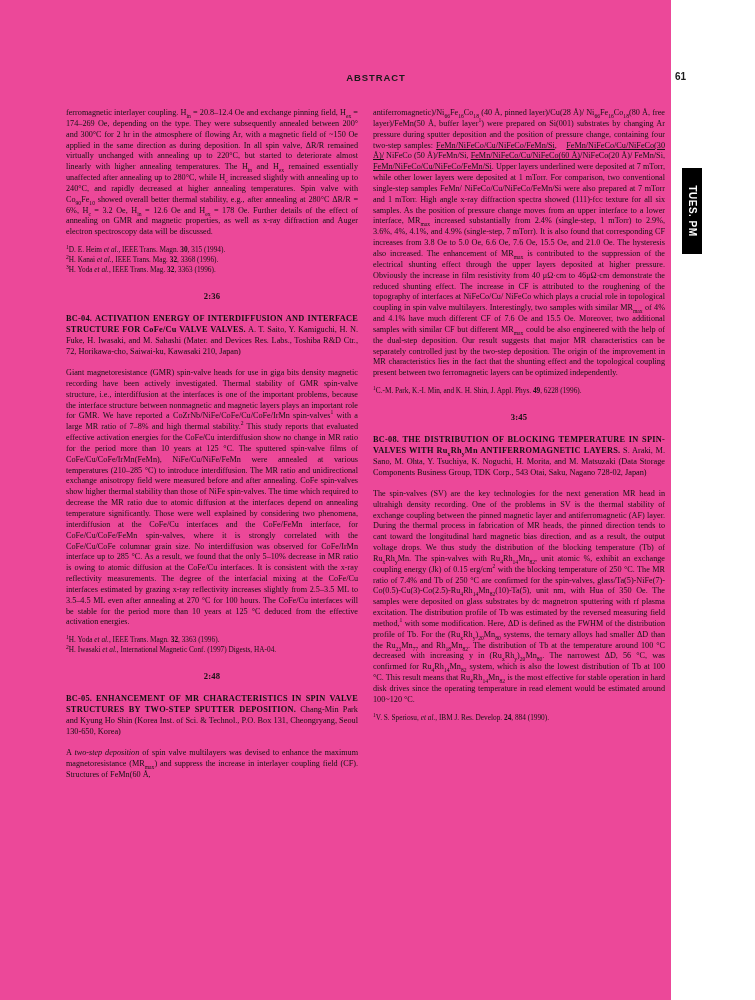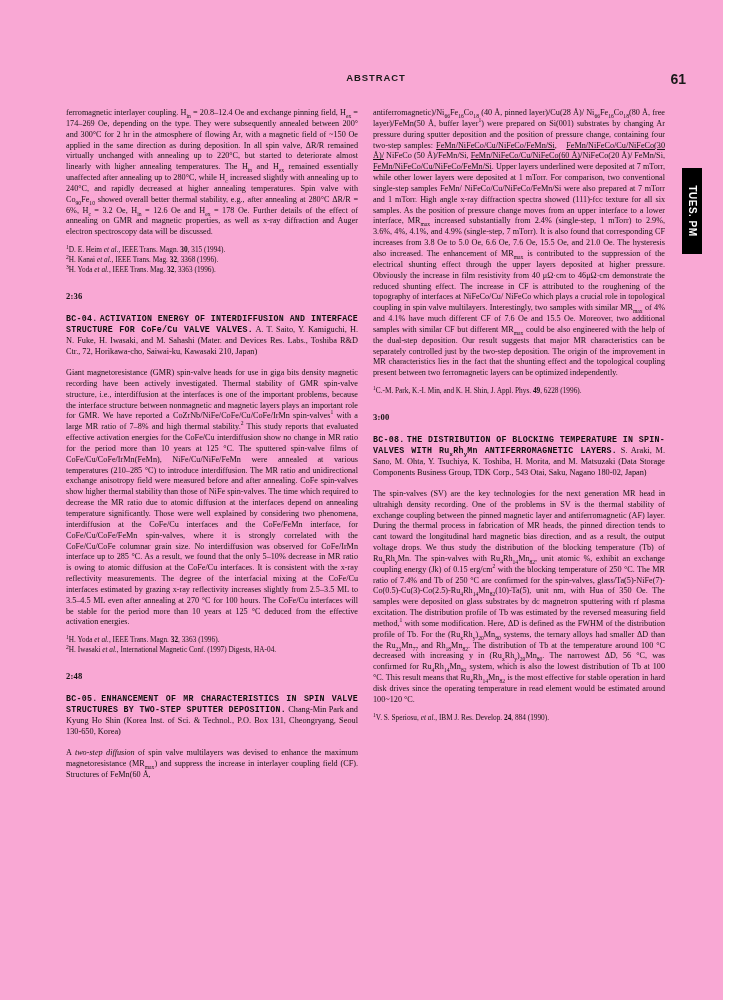--- a/index.html
+++ b/index.html
@@ -11,23 +11,23 @@
     width: 755px;
     height: 1000px;
     position: relative;
     font-family: "Liberation Serif", "DejaVu Serif", serif;
     color: #111111;
     overflow: hidden;
   }
   .page {
     position: absolute;
     left: 0; top: 0;
-    width: 723px;
+    width: 671px;
     height: 1000px;
-    background: #f9a8d4;
+    background: #ec4899;
   }
 
   
   .runhead {
     position: absolute;
     left: 66px;
     top: 72px;
     width: 620px;
     height: 14px;
   }
@@ -41,21 +41,21 @@
     letter-spacing: 0.9px;
     font-weight: 700;
     color: #1a1a1a;
     white-space: nowrap;
   }
   .runhead .pageno {
     position: absolute;
     right: 0;
     top: -1px;
     font-family: "Liberation Sans", "DejaVu Sans", sans-serif;
-    font-size: 14px;
+    font-size: 10px;
     font-weight: 700;
     color: #1a1a1a;
   }
 
   
   .sidetab {
     position: absolute;
     left: 682px;
     top: 168px;
     width: 20px;
@@ -101,37 +101,37 @@
     line-height: 10.1px;
     color: #131313;
   }
   .refs div { text-align: left; }
   sup { font-size: 5.6px; vertical-align: super; line-height: 0; }
   sub { font-size: 5.6px; vertical-align: sub; line-height: 0; }
   i { font-style: italic; }
   u { text-decoration: underline; }
 
   .timeslot {
+    text-align: center;
     font-family: "Liberation Serif", "DejaVu Serif", serif;
     font-weight: 700;
     font-size: 8.6px;
     margin: 16px 0 13px 0;
     letter-spacing: 0.2px;
   }
 
   .abstract-head {
     font-size: 8.3px;
     line-height: 10.9px;
     text-align: justify;
     margin-bottom: 10px;
   }
   .abstract-head .ttl-caps {
     font-weight: 700;
     letter-spacing: 0.25px;
-    font-family: Liberation Mono, monospace;
   }
   .abstract-head .authors { font-weight: 400; }
   .abstract-head .affil { font-weight: 400; font-family: Liberation Serif, serif; }
 </style>
 </head>
 <body>
 
 <div class="page">
 
   <div class="runhead">
@@ -171,38 +171,38 @@
 
     <div class="timeslot">2:48</div>
 
     <div class="abstract-head">
       <span class="ttl-caps">BC-05.</span>
       <span class="ttl-caps">ENHANCEMENT OF MR CHARACTERISTICS IN SPIN VALVE STRUCTURES BY TWO-STEP SPUTTER DEPOSITION.</span>
       <span class="authors">Chang-Min Park and Kyung Ho Shin</span>
       <span class="affil">(Korea Inst. of Sci. &amp; Technol., P.O. Box 131, Cheongryang, Seoul 130-650, Korea)</span>
     </div>
 
-    <p class="body">A <i>two-step diffusion</i> of spin valve multilayers was devised to enhance the maximum magnetoresistance (MR<sub>max</sub>) and suppress the increase in interlayer coupling field (CF). Structures of FeMn(60 Å,</p>
+    <p class="body">A <i>two-step deposition</i> of spin valve multilayers was devised to enhance the maximum magnetoresistance (MR<sub>max</sub>) and suppress the increase in interlayer coupling field (CF). Structures of FeMn(60 Å,</p>
   </div>
 
   <div class="col col-right">
 
     <p class="body">antiferromagnetic)/Ni<sub>66</sub>Fe<sub>16</sub>Co<sub>18</sub> (40 Å, pinned layer)/Cu(28 Å)/ Ni<sub>66</sub>Fe<sub>16</sub>Co<sub>18</sub>(80 Å, free layer)/FeMn(50 Å, buffer layer<sup>1</sup>) were prepared on Si(001) substrates by changing Ar pressure during sputter deposition and the position of pressure change, containing four two-step samples: <u>FeMn/NiFeCo/Cu/NiFeCo/FeMn/Si</u>, &nbsp; <u>FeMn/NiFeCo/Cu/NiFeCo(30 Å)/</u> NiFeCo (50 Å)/FeMn/Si, <u>FeMn/NiFeCo/Cu/NiFeCo(60 Å)</u>/NiFeCo(20 Å)/ FeMn/Si, <u>FeMn/NiFeCo/Cu/NiFeCo/FeMn/Si</u>. Upper layers underlined were deposited at 7 mTorr, while other lower layers were deposited at 1 mTorr. For comparison, two conventional single-step samples FeMn/ NiFeCo/Cu/NiFeCo/FeMn/Si were also prepared at 7 mTorr and 1 mTorr. High angle x-ray diffraction spectra showed (111)-fcc texture for all six samples. As the position of pressure change moves from an upper interface to a lower interface, MR<sub>max</sub> increased substantially from 2.4% (single-step, 1 mTorr) to 2.9%, 3.6%, 4%, 4.1%, and 4.9% (single-step, 7 mTorr). It is also found that corresponding CF increases from 3.8 Oe to 5.0 Oe, 6.6 Oe, 7.6 Oe, 15.5 Oe, and 21.0 Oe. The hysteresis also increased. The enhancement of MR<sub>max</sub> is contributed to the suppression of the electrical shunting effect through the upper layers deposited at higher pressure. Obviously the increase in film resistivity from 40 μΩ·cm to 46μΩ·cm demonstrate the reduced shunting effect. The increase in CF is attributed to the roughening of the topography of interfaces at NiFeCo/Cu/ NiFeCo which plays a crucial role in topological coupling in spin valve multilayers. Interestingly, two samples with similar MR<sub>max</sub> of 4% and 4.1% have much different CF of 7.6 Oe and 15.5 Oe. Moreover, two additional samples with similar CF but different MR<sub>max</sub> could be also engineered with the help of the dual-step deposition. Our result suggests that major MR characteristics can be separately controlled just by the two-step deposition. The origin of the improvement in MR characteristics lies in the fact that the shunting effect and the topological coupling present between two ferromagnetic layers can be optimized independently.</p>
 
     <div class="refs">
         <div><sup>1</sup>C.-M. Park, K.-I. Min, and K. H. Shin, J. Appl. Phys. <b>49</b>, 6228 (1996).</div>
       </div>
 
-    <div class="timeslot">3:00</div>
+    <div class="timeslot">3:45</div>
 
     <div class="abstract-head">
       <span class="ttl-caps">BC-08.</span>
       <span class="ttl-caps">THE DISTRIBUTION OF BLOCKING TEMPERATURE IN SPIN-VALVES WITH Ru<sub>x</sub>Rh<sub>y</sub>Mn ANTIFERROMAGNETIC LAYERS.</span>
-      <span class="authors">S. Araki, M. Sano, M. Ohta, Y. Tsuchiya, K. Toshiba, H. Morita, and M. Matsuzaki</span>
-      <span class="affil">(Data Storage Components Business Group, TDK Corp., 543 Otai, Saku, Nagano 180-02, Japan)</span>
+      <span class="authors">S. Araki, M. Sano, M. Ohta, Y. Tsuchiya, K. Noguchi, H. Morita, and M. Matsuzaki</span>
+      <span class="affil">(Data Storage Components Business Group, TDK Corp., 543 Otai, Saku, Nagano 728-02, Japan)</span>
     </div>
 
     <p class="body">The spin-valves (SV) are the key technologies for the next generation MR head in ultrahigh density recording. One of the problems in SV is the thermal stability of exchange coupling between the pinned magnetic layer and antiferromagnetic (AF) layer. During the thermal process in fabrication of MR heads, the pinned direction tends to cant toward the longitudinal hard magnetic bias direction, and as a result, the output voltage drops. We thus study the distribution of the blocking temperature (Tb) of Ru<sub>x</sub>Rh<sub>y</sub>Mn. The spin-valves with Ru<sub>4</sub>Rh<sub>14</sub>Mn<sub>82</sub>, unit atomic %, exhibit an exchange coupling energy (Jk) of 0.15 erg/cm<sup>2</sup> with the blocking temperature of 250 °C. The MR ratio of 7.4% and Tb of 250 °C are confirmed for the spin-valves, glass/Ta(5)-NiFe(7)-Co(0.5)-Cu(3)-Co(2.5)-Ru<sub>4</sub>Rh<sub>14</sub>Mn<sub>82</sub>(10)-Ta(5), unit nm, with Hua of 350 Oe. The samples were deposited on glass substrates by dc magnetron sputtering with rf plasma excitation. The distribution profile of Tb was estimated by the reversed measuring field method,<sup>1</sup> with some modification. Here, ΔD is defined as the FWHM of the distribution profile of Tb. For the (Ru<sub>x</sub>Rh<sub>y</sub>)<sub>20</sub>Mn<sub>80</sub> systems, the ternary alloys had smaller ΔD than the Ru<sub>23</sub>Mn<sub>77</sub> and Rh<sub>18</sub>Mn<sub>82</sub>. The distribution of Tb at the temperature around 100 °C decreased with increasing y in (Ru<sub>x</sub>Rh<sub>y</sub>)<sub>20</sub>Mn<sub>80</sub>. The narrowest ΔD, 56 °C, was confirmed for Ru<sub>4</sub>Rh<sub>14</sub>Mn<sub>82</sub> system, which is also the lowest distribution of Tb at 100 °C. This result means that Ru<sub>4</sub>Rh<sub>14</sub>Mn<sub>82</sub> is the most effective for stable operation in hard disk drives since the operating temperature in read element would be estimated around 100~120 °C.</p>
 
     <div class="refs">
         <div><sup>1</sup>V. S. Speriosu, <i>et al.</i>, IBM J. Res. Develop. <b>24</b>, 884 (1990).</div>
       </div>
   </div>
 
 </div>

